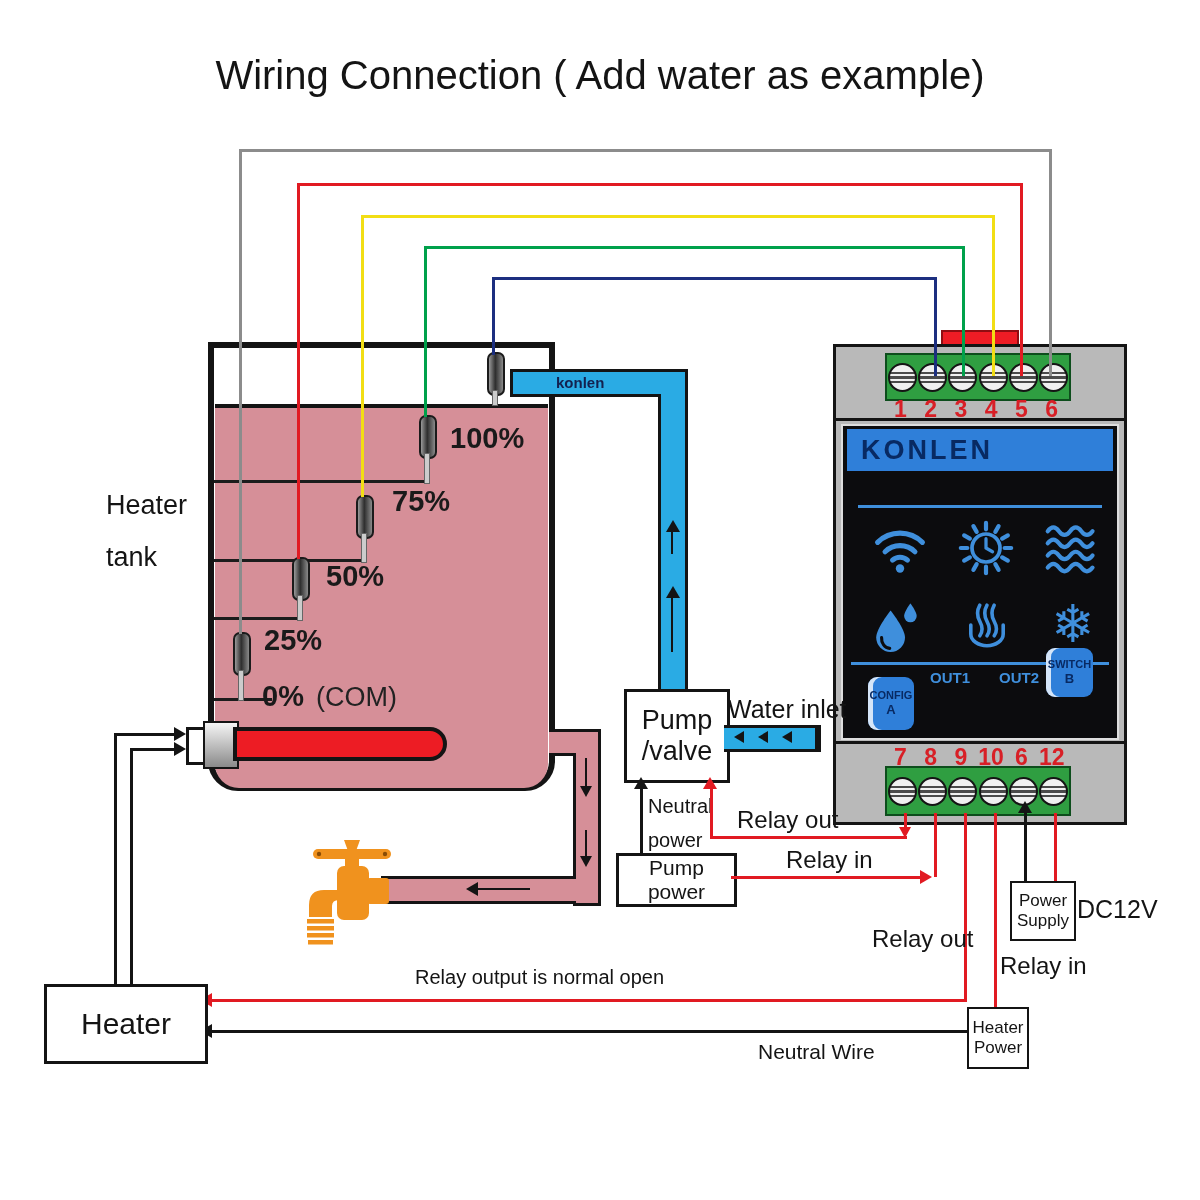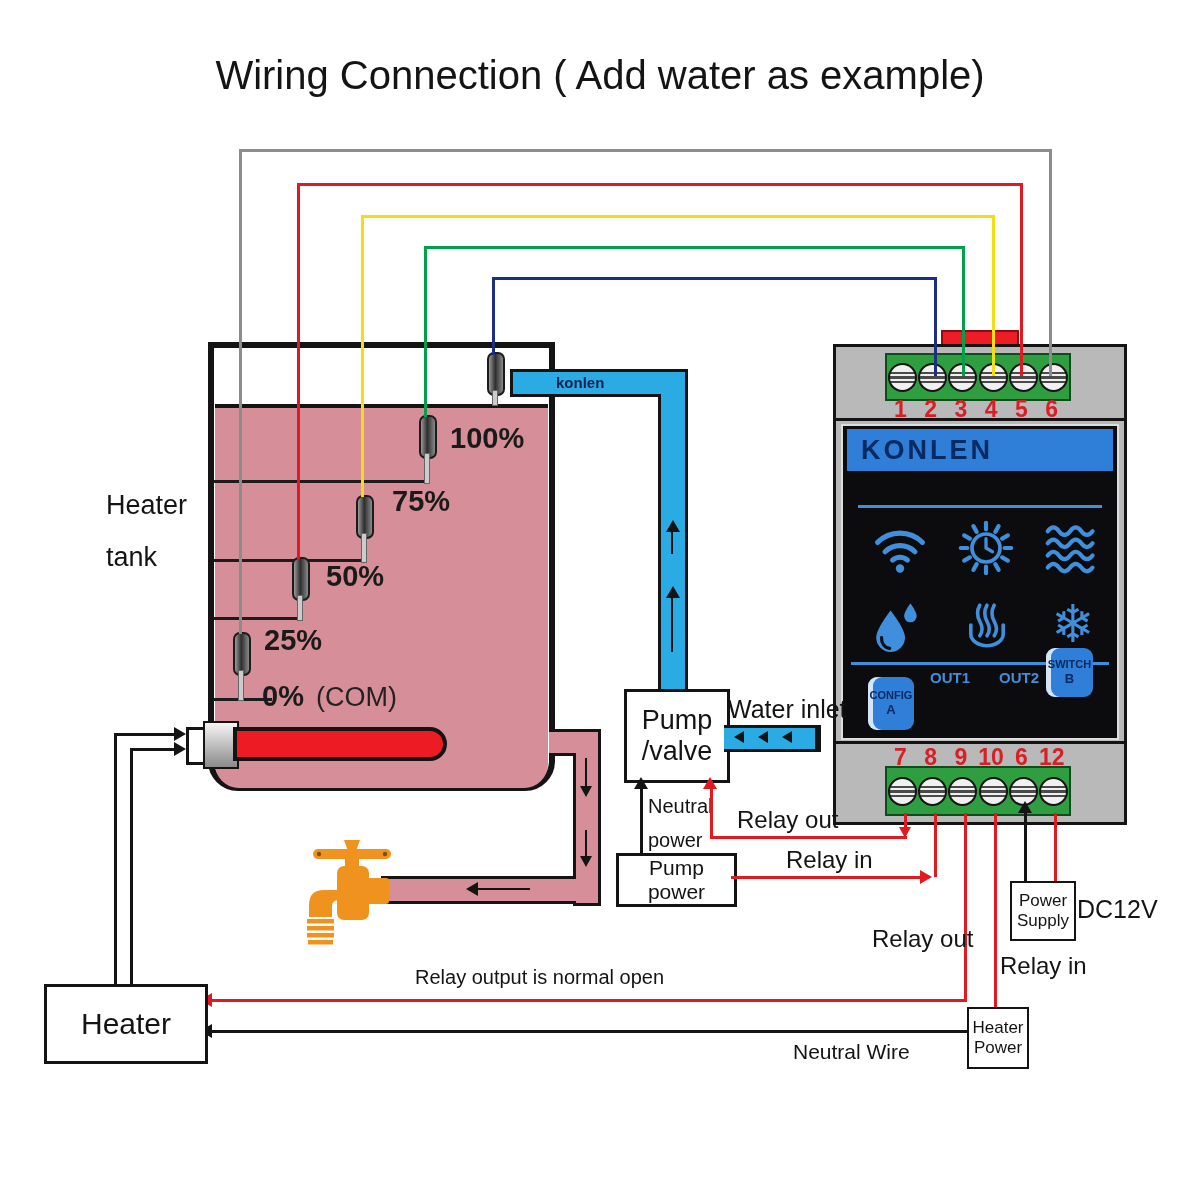--- a/index.html
+++ b/index.html
@@ -276,21 +276,21 @@
     <span>Supply</span>
   </div>
   <div class="lbl" style="left:1077px;top:895px;font-size:25px">DC12V</div>
 
   <div class="box" style="left:967px;top:1007px;width:58px;height:58px;font-size:17px;border-width:2px">
     <span>Heater</span>
     <span>Power</span>
   </div>
   <div class="wire" style="left:212px;top:1030px;width:755px;height:3px;background:#141414"></div>
   <div class="arr arr-left" style="left:200px;top:1024px;color:#141414"></div>
-  <div class="lbl" style="left:793px;top:1040px;font-size:21px">Neutral Wire</div>
+  <div class="lbl" style="left:758px;top:1040px;font-size:21px">Neutral Wire</div>
 
   <div class="box" style="left:44px;top:984px;width:158px;height:74px;font-size:30px">
     <span>Heater</span>
   </div>
   <div class="wire" style="left:114px;top:733px;width:3px;height:251px;background:#141414"></div>
   <div class="wire" style="left:114px;top:733px;width:62px;height:3px;background:#141414"></div>
   <div class="arr arr-right" style="left:174px;top:727px;color:#141414"></div>
   <div class="wire" style="left:130px;top:748px;width:3px;height:236px;background:#141414"></div>
   <div class="wire" style="left:130px;top:748px;width:46px;height:3px;background:#141414"></div>
   <div class="arr arr-right" style="left:174px;top:742px;color:#141414"></div>

